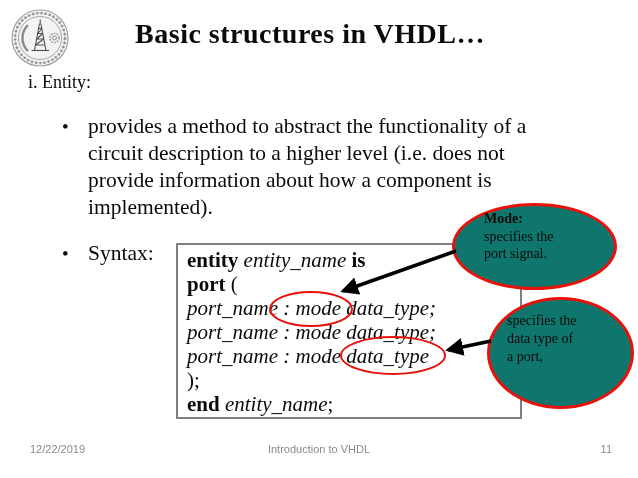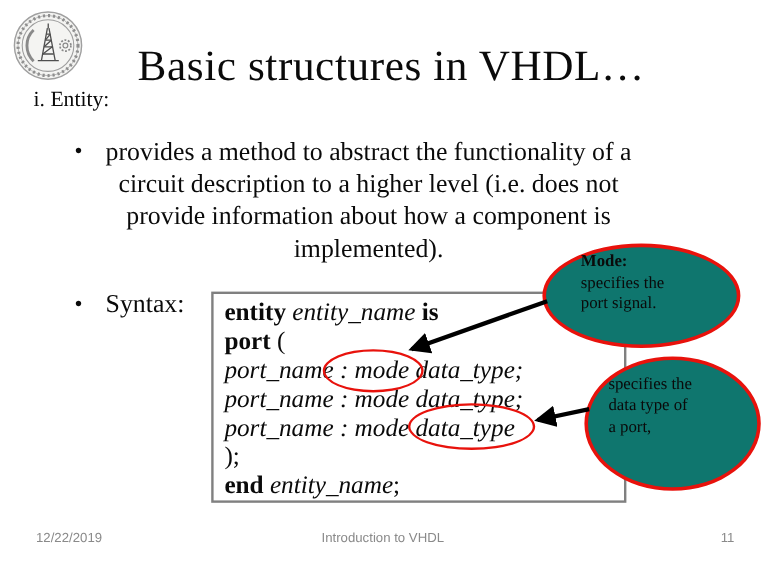--- a/index.html
+++ b/index.html
@@ -4,30 +4,30 @@
 <style>
   html,body{margin:0;padding:0;background:#fff;}
   .slide{
     position:relative;width:638px;height:478px;background:#ffffff;
     font-family:"Liberation Serif", serif;color:#0a0a0a;overflow:hidden;
   }
   
   .logo{position:absolute;left:10px;top:8px;width:60px;height:60px;}
   
   .title{
-    position:absolute;left:60px;top:18px;width:500px;margin:16px;
-    font-size:36px;font-weight:normal;text-align:center;letter-spacing:.5px;
+    position:absolute;left:60px;top:18px;width:500px;margin:0;
+    font-size:28px;font-weight:bold;text-align:center;letter-spacing:.5px;
     white-space:nowrap;
   }
   
   .section-heading{position:absolute;left:28px;top:72px;font-size:18px;}
   
   .bullet{position:absolute;display:flex;font-size:21.5px;line-height:27px;}
   .bullet .marker{width:26px;flex:none;font-size:19px;}
-  .bullet-lines div{white-space:nowrap;text-align:center;}
+  .bullet-lines div{white-space:nowrap;}
   .bullet1{left:62px;top:113px;}
   .bullet2{left:62px;top:240px;}
   
   .code-box{
     position:absolute;left:176px;top:243px;width:342px;height:172px;
     border:2px solid #808080;background:#ffffff;z-index:1;
   }
   .code-text{position:absolute;left:187px;top:248px;font-size:21px;z-index:2;}
   .code-line{height:24px;line-height:24px;white-space:pre;}
   .b{font-weight:bold;}

